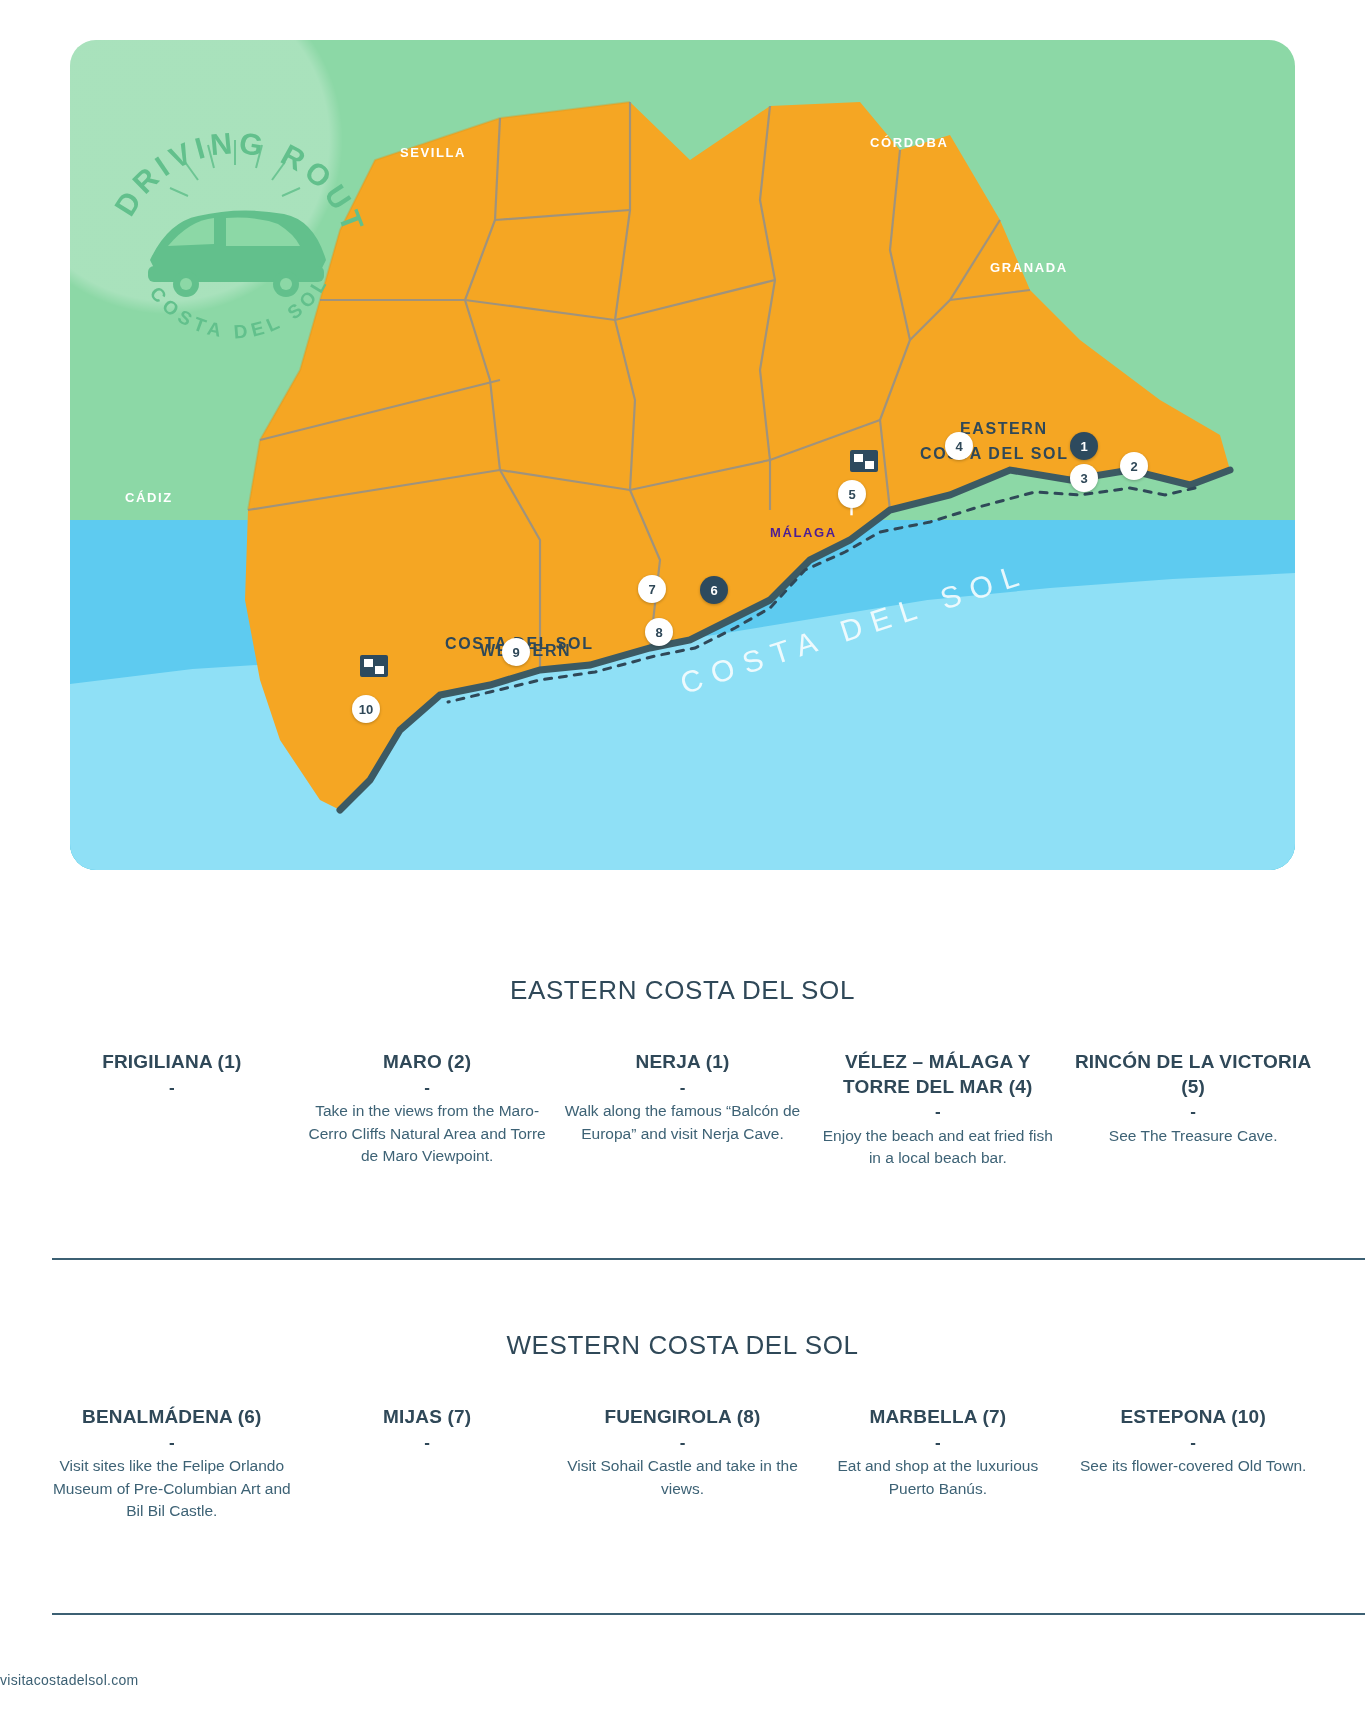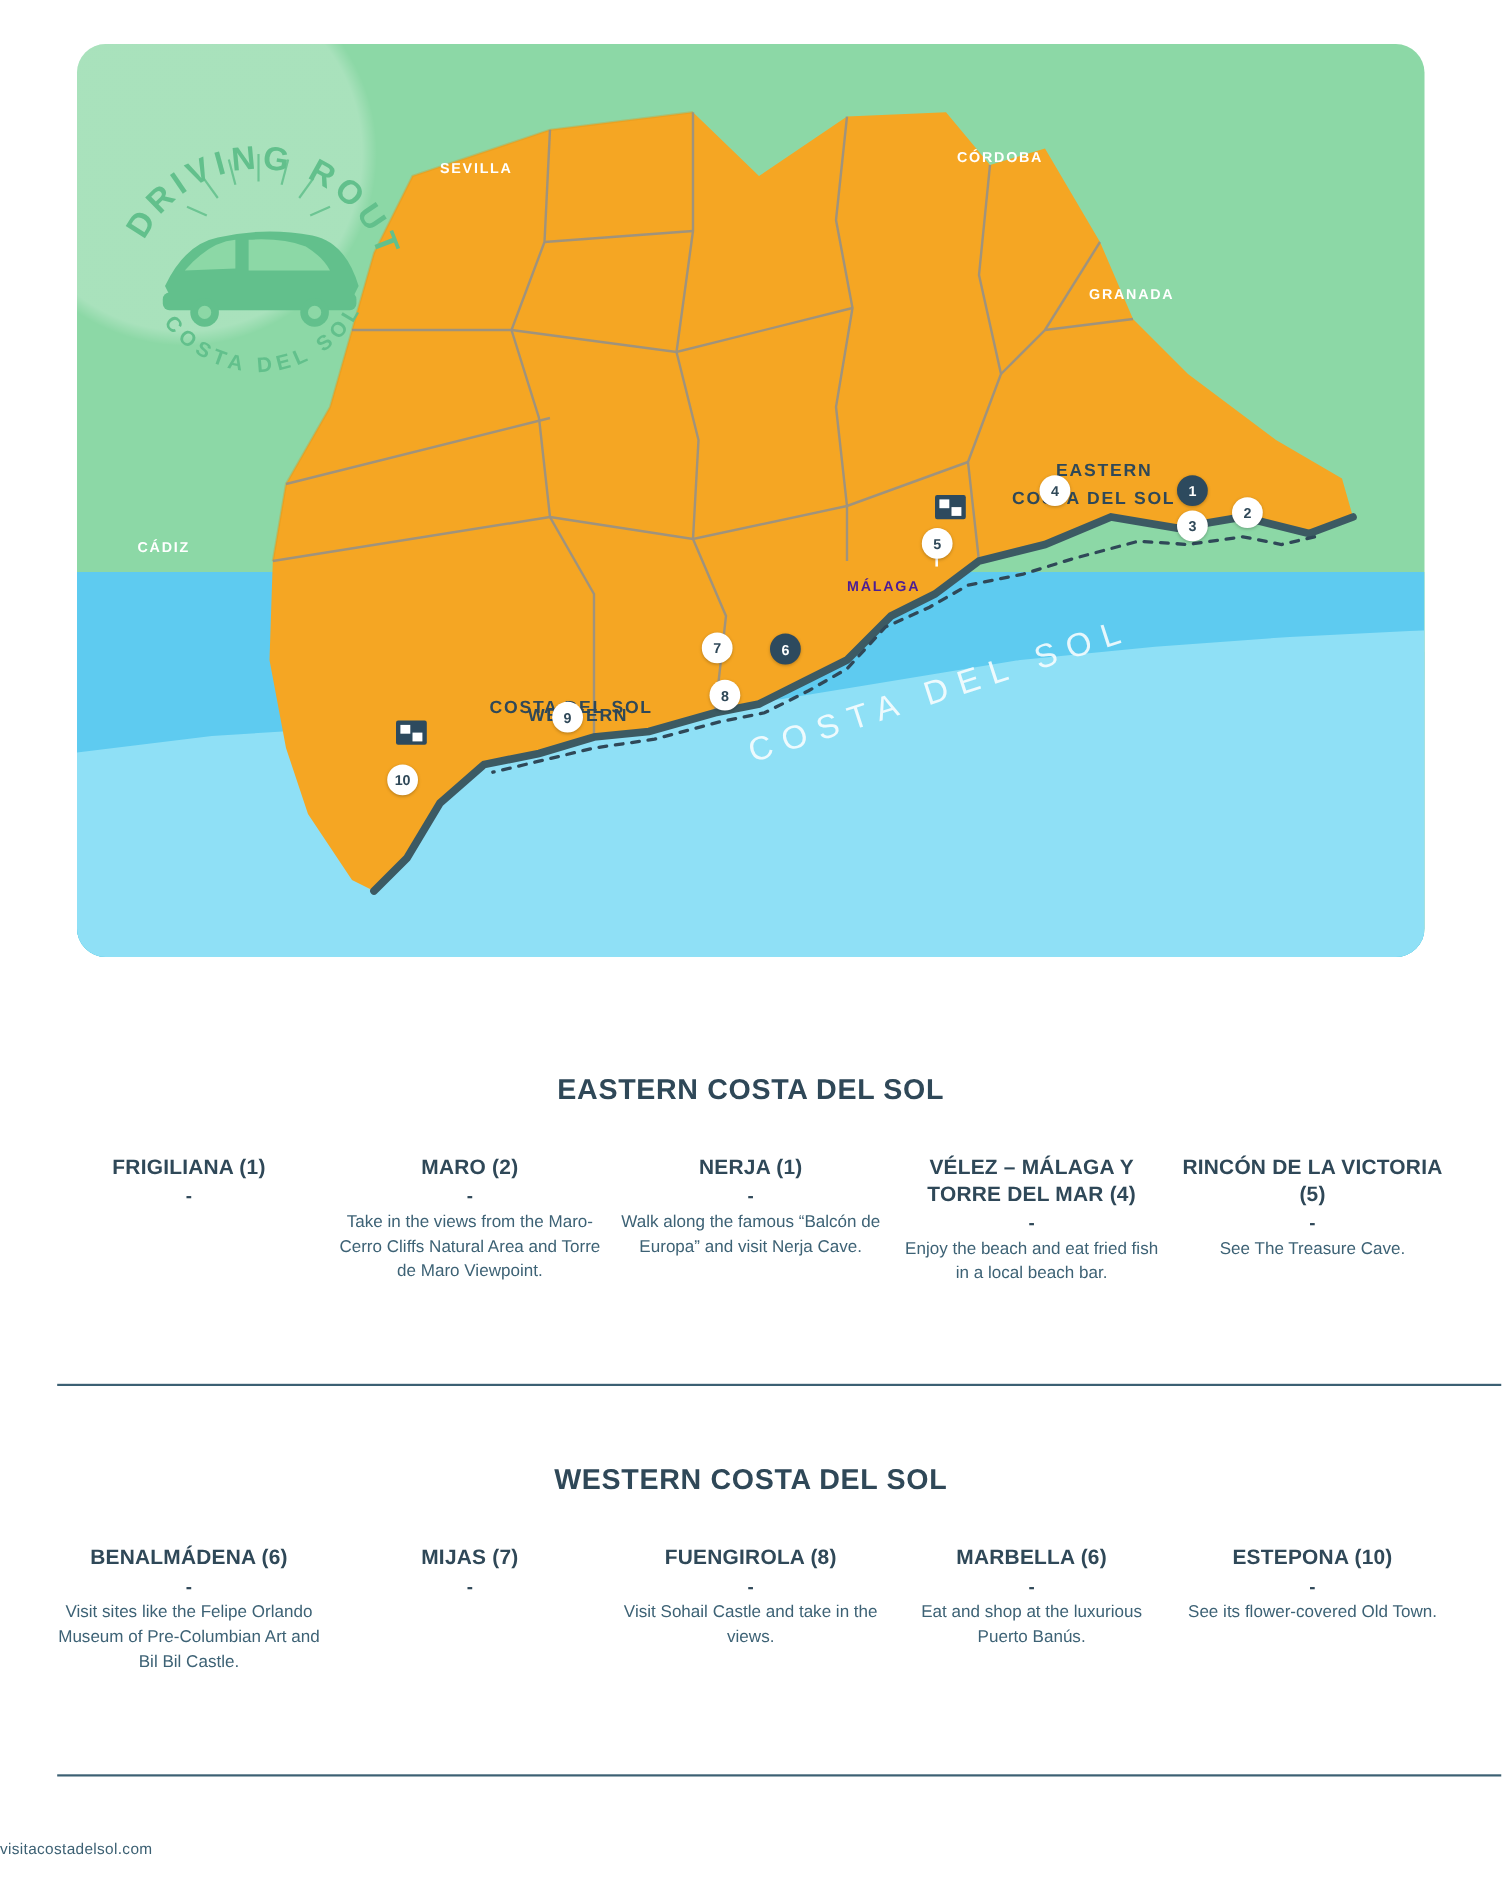--- a/index.html
+++ b/index.html
@@ -141,21 +141,21 @@
     color: #ffffff;
     font-size: 26px;
     line-height: 1;
   }
 
   
   .section-title {
     text-align: center;
     color: #2f4858;
     font-size: 26px;
-    font-weight: bold;
+    font-weight: normal;
     letter-spacing: .6px;
   }
   .cards {
     display: flex;
     justify-content: space-between;
     padding: 0 52px;
     margin-top: 44px;
   }
   .card {
     width: 19%;
@@ -347,21 +347,21 @@
       <div class="card">
         <h3>MIJAS (7)</h3>
         <div class="dash">-</div>
       </div>
       <div class="card">
         <h3>FUENGIROLA (8)</h3>
         <div class="dash">-</div>
         <p>Visit Sohail Castle and take in the views.</p>
       </div>
       <div class="card">
-        <h3>MARBELLA (6)</h3>
+        <h3>MARBELLA (7)</h3>
         <div class="dash">-</div>
         <p>Eat and shop at the luxurious Puerto Banús.</p>
       </div>
       <div class="card">
         <h3>ESTEPONA (10)</h3>
         <div class="dash">-</div>
         <p>See its flower-covered Old Town.</p>
       </div>
     </div>
   </div>

